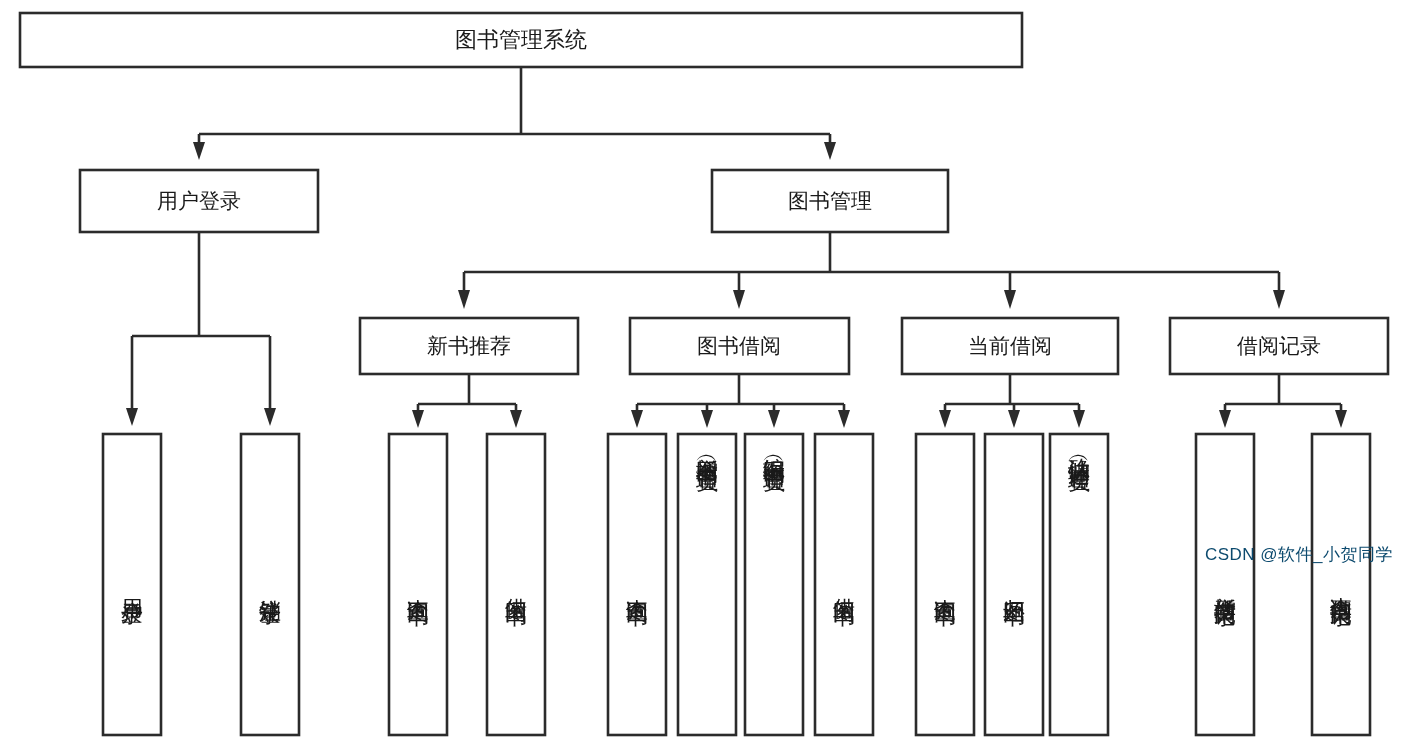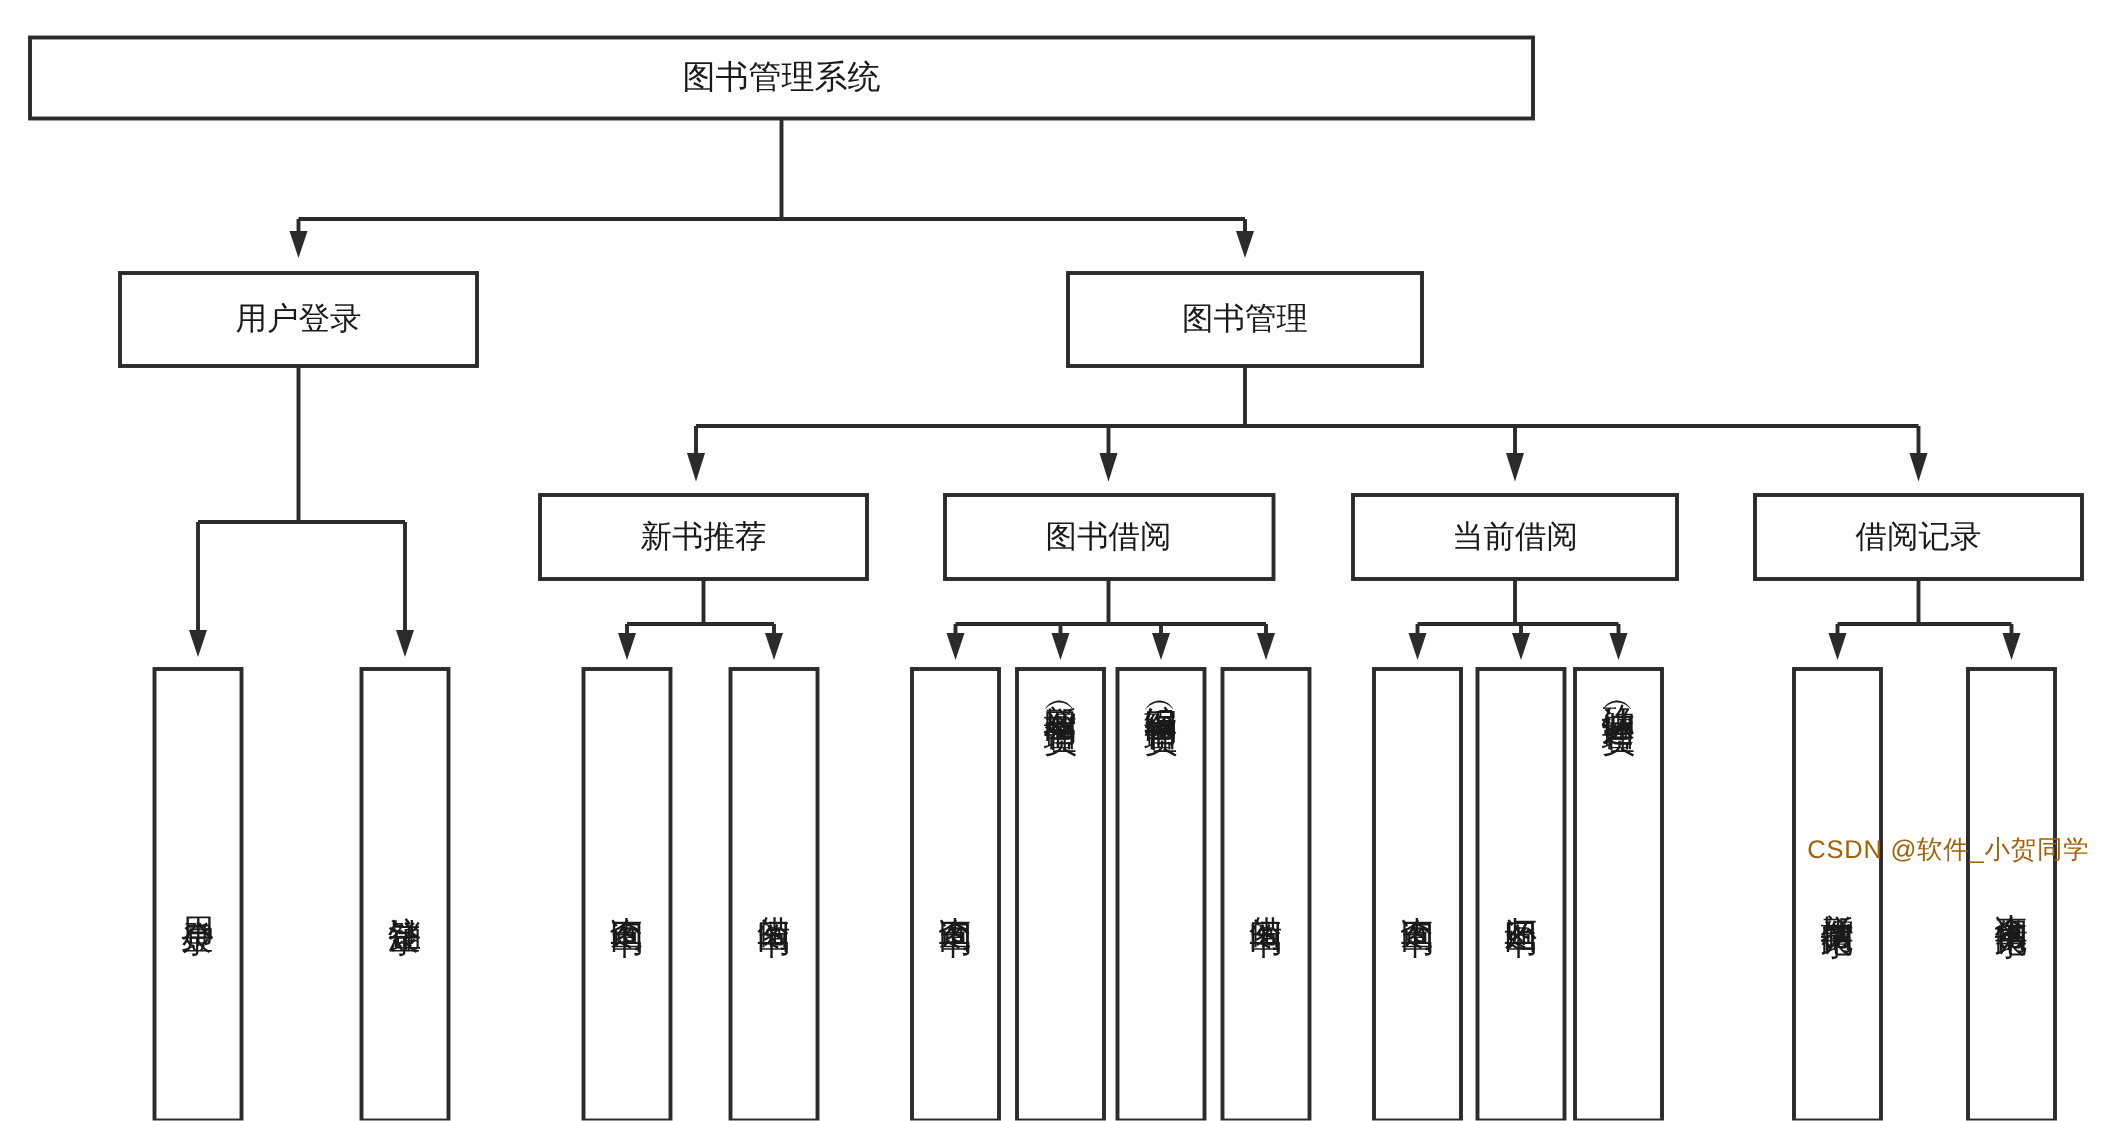--- a/index.html
+++ b/index.html
@@ -11,21 +11,20 @@
     width: 1405px;
     height: 747px;
     font-family: "Liberation Sans", "DejaVu Sans", sans-serif;
     overflow: hidden;
     position: relative;
   }
   #diagram-root {
     position: relative;
     width: 1405px;
     height: 572px;
-    margin-top: 12px;
   }
   svg#diagram-svg {
     position: absolute;
     left: 0;
     top: 0;
     width: 1405px;
     height: 747px;
     display: block;
   }
   .node-box {
@@ -70,21 +69,21 @@
     letter-spacing: 2px;
     white-space: nowrap;
     text-align: center;
   }
   .watermark {
     position: absolute;
     right: 12px;
     bottom: 6px;
     font-family: "Liberation Sans", "DejaVu Sans", sans-serif;
     font-size: 17px;
-    color: #a16207;
+    color: #0c4a6e;
     white-space: nowrap;
     letter-spacing: 0.5px;
   }
 </style>
 </head>
 <body>
 
 <div id="diagram-root">
   <svg id="diagram-svg" viewBox="0 0 1405 747">
     <defs>

